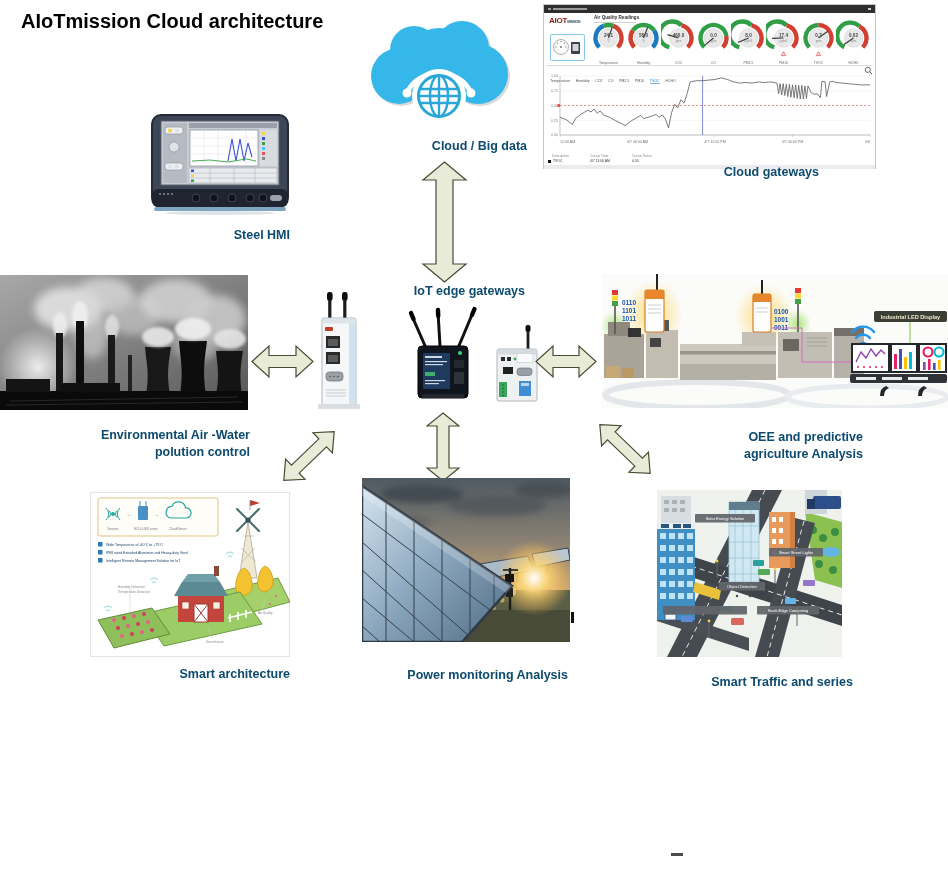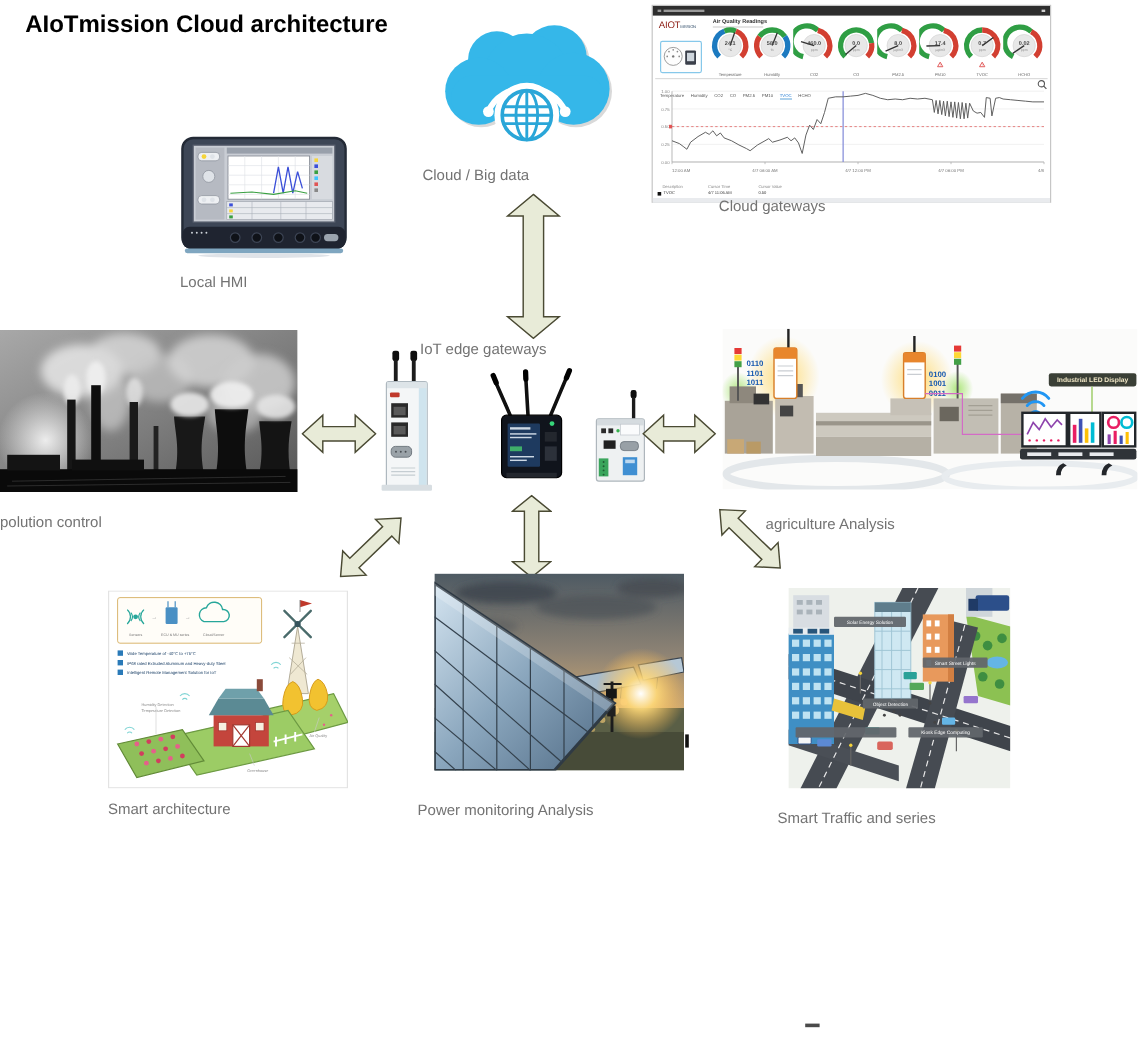--- a/index.html
+++ b/index.html
@@ -1,27 +1,27 @@
 <!DOCTYPE html>
 <html><head>
 <meta charset="utf-8">
 <style>
   html,body{margin:0;padding:0;background:#fff}
   body{width:948px;height:874px;position:relative;font-family:"Liberation Sans",sans-serif;overflow:hidden}
   .abs{position:absolute}
   svg{font-family:"Liberation Sans",sans-serif;display:block}
   .page-title{font-size:20px;font-weight:700;color:#000}
-  .node-label{font-weight:400;font-size:12.5px;color:#737373;text-align:left;line-height:17px}
+  .node-label{font-weight:700;font-size:12.5px;color:#0c4a6e;text-align:right;line-height:17px}
   .arrow{position:absolute}
   
   .dash{position:absolute;left:543px;top:4px;width:333px;height:165px;background:#fff;border:1px solid #c6c6c6;box-sizing:border-box}
   .dash-titlebar{position:absolute;left:0;top:0;width:100%;height:8px;background:#2e2e2e}
   .dash-titlebar .tseg{position:absolute;top:3px;height:2px;background:#9a9a9a}
   .dash-logo{position:absolute;left:5px;top:11px;font-weight:700;font-size:8px;color:#8b1a10;letter-spacing:-0.2px}
-  .dash-logo span{font-size:3.4px;color:#2d4a66;font-weight:400}
+  .dash-logo span{font-size:3.4px;color:#2d4a66;font-weight:700}
   .dash-devbox{position:absolute;left:6px;top:29px;width:33px;height:25px;border:1px solid #86c8ea;border-radius:2px;background:#fdfdfd}
   .aq-title{position:absolute;left:50px;top:10px;font-size:4.6px;font-weight:700;color:#333}
   .aq-sub{position:absolute;left:50px;top:16.5px;width:42px;height:1.6px;background:#d2d2d2}
   .gauges{position:absolute;left:47px;top:14px;width:284px;height:46px;display:flex}
   .gauges svg{width:35px;height:46px}
   .dash-sep{position:absolute;left:2px;top:60px;width:327px;height:1px;background:#dcdcdc}
   .tabs{position:absolute;left:6px;top:62.5px;width:300px;height:7px}
   .tab{font-size:3.6px;color:#555;margin-right:5.5px;display:inline-block}
   .tab.active{color:#1976d2;border-bottom:1px solid #7ab3e0;padding-bottom:0.5px}
   .legendrow{position:absolute;font-size:3.4px;color:#888}
@@ -269,21 +269,21 @@
     <circle cx="46" cy="85" r="4"></circle>
       <circle cx="64" cy="85" r="4"></circle>
       <circle cx="82" cy="85" r="4"></circle>
       <circle cx="100" cy="85" r="4"></circle>
       <circle cx="113" cy="85" r="4"></circle>
   </g>
   <rect x="120" y="82" width="12" height="6" rx="3" fill="#9aa3ad"></rect>
   <rect x="4" y="94" width="132" height="4" rx="2" fill="#7fa6c0"></rect>
   <ellipse cx="70" cy="100" rx="55" ry="2" fill="#dfe3e8"></ellipse>
 </svg>
-<div class="abs node-label" style="left:150px;top:227px;width:140px">Local HMI</div>
+<div class="abs node-label" style="left:150px;top:227px;width:140px">Steel HMI</div>
 
 <svg class="abs" style="left:0;top:275px" width="248" height="135" viewBox="0 0 248 135">
   <defs>
     <linearGradient id="envSky" x1="0" y1="0" x2="1" y2="1">
       <stop offset="0" stop-color="#a8a8a8"></stop>
         <stop offset="0.55" stop-color="#7d7d7d"></stop>
         <stop offset="1" stop-color="#545454"></stop>
     </linearGradient>
     <radialGradient id="envSun" cx="0.5" cy="0.5" r="0.5">
       <stop offset="0" stop-color="#f2f2f2" stop-opacity="0.95"></stop>
@@ -326,20 +326,21 @@
   </g>
   <rect x="0" y="116" width="248" height="19" fill="#0a0a0a"></rect>
   <rect x="6" y="104" width="44" height="13" fill="#141414"></rect>
   <rect x="60" y="108" width="60" height="9" fill="#101010"></rect>
   <g stroke="#2e2e2e" stroke-width="0.8">
       <line x1="10" y1="126" x2="238" y2="122"></line>
       <line x1="6" y1="130" x2="242" y2="127"></line>
     </g>
 </svg>
 <div class="abs node-label" style="left:0;top:427px;width:250px">
+  <div>Environmental Air -Water</div>
   <div>polution control</div>
 </div>
 
 <div class="abs node-label" style="left:350px;top:283px;width:175px">IoT edge gateways</div>
 
 <svg class="abs" style="left:316px;top:292px" width="46" height="120" viewBox="0 0 46 120">
   <rect x="11" y="0" width="5.6" height="9" rx="2.4" fill="#0e0e0e"></rect>
     <rect x="12.2" y="8" width="3.2" height="19" fill="#1c1c1c"></rect>
   <rect x="26" y="0" width="5.6" height="9" rx="2.4" fill="#0e0e0e"></rect>
     <rect x="27.2" y="8" width="3.2" height="19" fill="#1c1c1c"></rect>
@@ -532,20 +533,21 @@
   <rect x="248" y="100" width="97" height="9" rx="2" fill="#2f3338"></rect>
   <g fill="#e8eaed">
       <rect x="254" y="103" width="20" height="3"></rect>
       <rect x="280" y="103" width="20" height="3"></rect>
       <rect x="306" y="103" width="20" height="3"></rect>
     </g>
   <path d="M284,112 q-6,2 -6,10 l4,0 q0,-6 5,-8 Z" fill="#23262a"></path>
   <path d="M322,112 q-6,2 -6,10 l4,0 q0,-6 5,-8 Z" fill="#23262a"></path>
 </svg>
 <div class="abs node-label" style="left:638px;top:429px;width:225px">
+  <div>OEE and predictive</div>
   <div>agriculture Analysis</div>
 </div>
 
 <svg class="arrow" style="left:251px;top:343px" width="63" height="37" viewBox="0 0 63 37">
   <polygon points="1,18.5 18,3 18,12.5 45,12.5 45,3 62,18.5 45,34 45,24.5 18,24.5 18,34" fill="#e8ebd8" stroke="#4a4a33" stroke-width="1.2"></polygon>
 </svg>
 <svg class="arrow" style="left:535px;top:343px" width="62" height="37" viewBox="0 0 62 37">
   <polygon points="1,18.5 18,3 18,12.5 44,12.5 44,3 61,18.5 44,34 44,24.5 18,24.5 18,34" fill="#e8ebd8" stroke="#4a4a33" stroke-width="1.2"></polygon>
 </svg>
 <svg class="arrow" style="left:420px;top:161px" width="49" height="122" viewBox="0 0 49 122">

